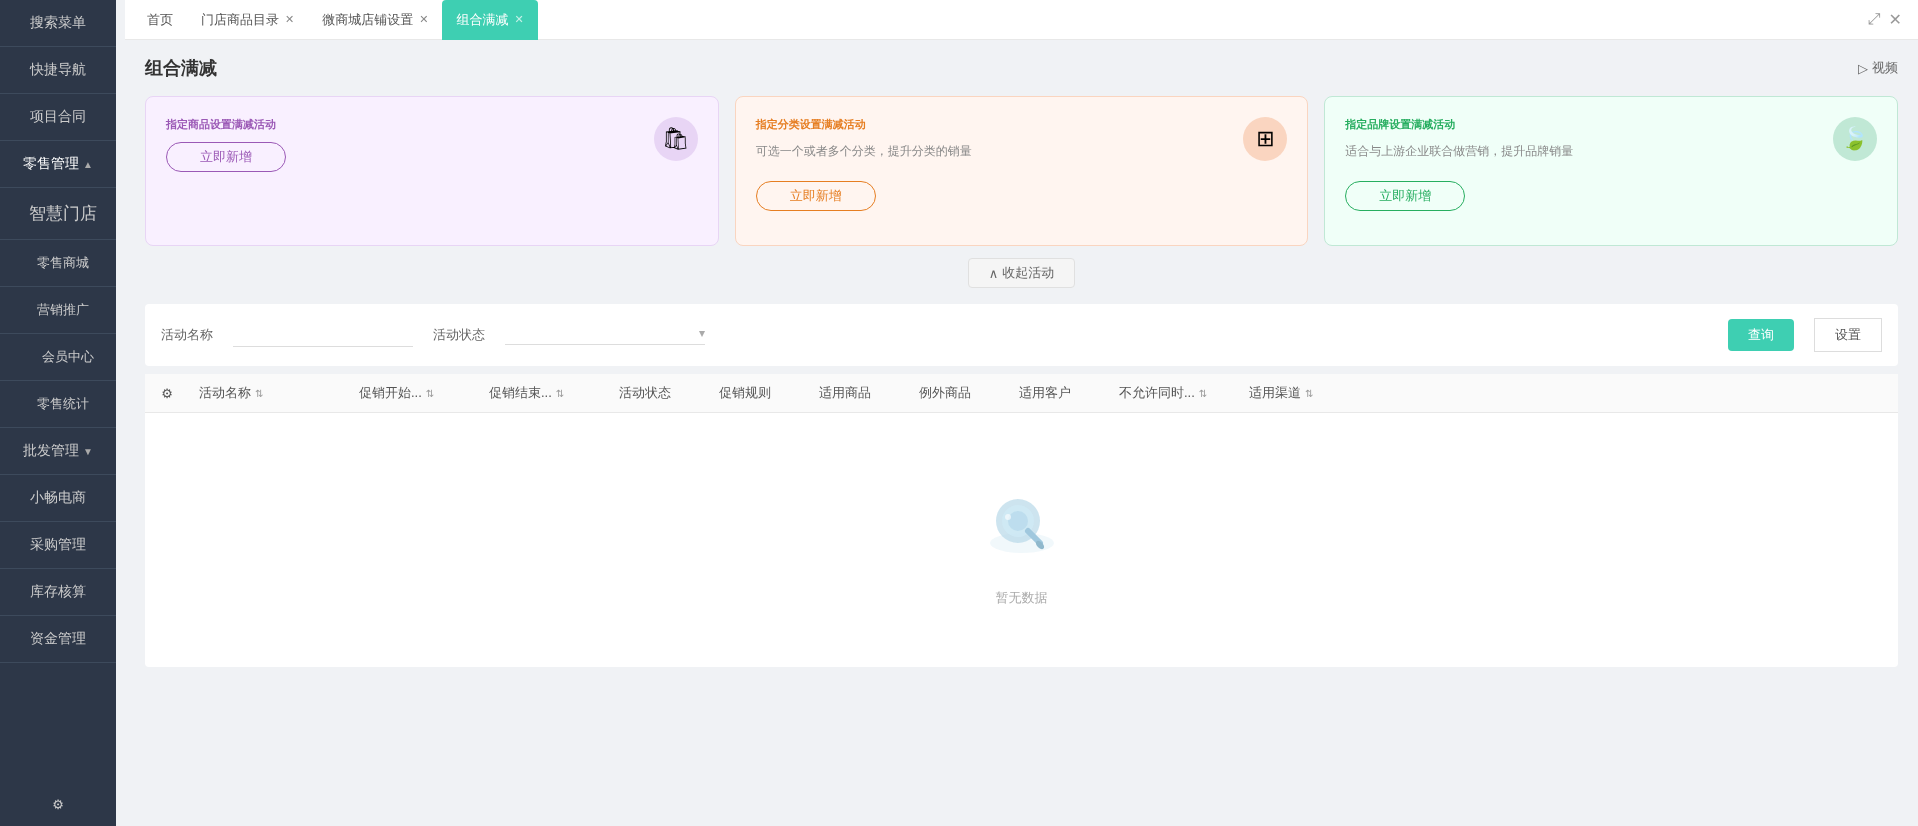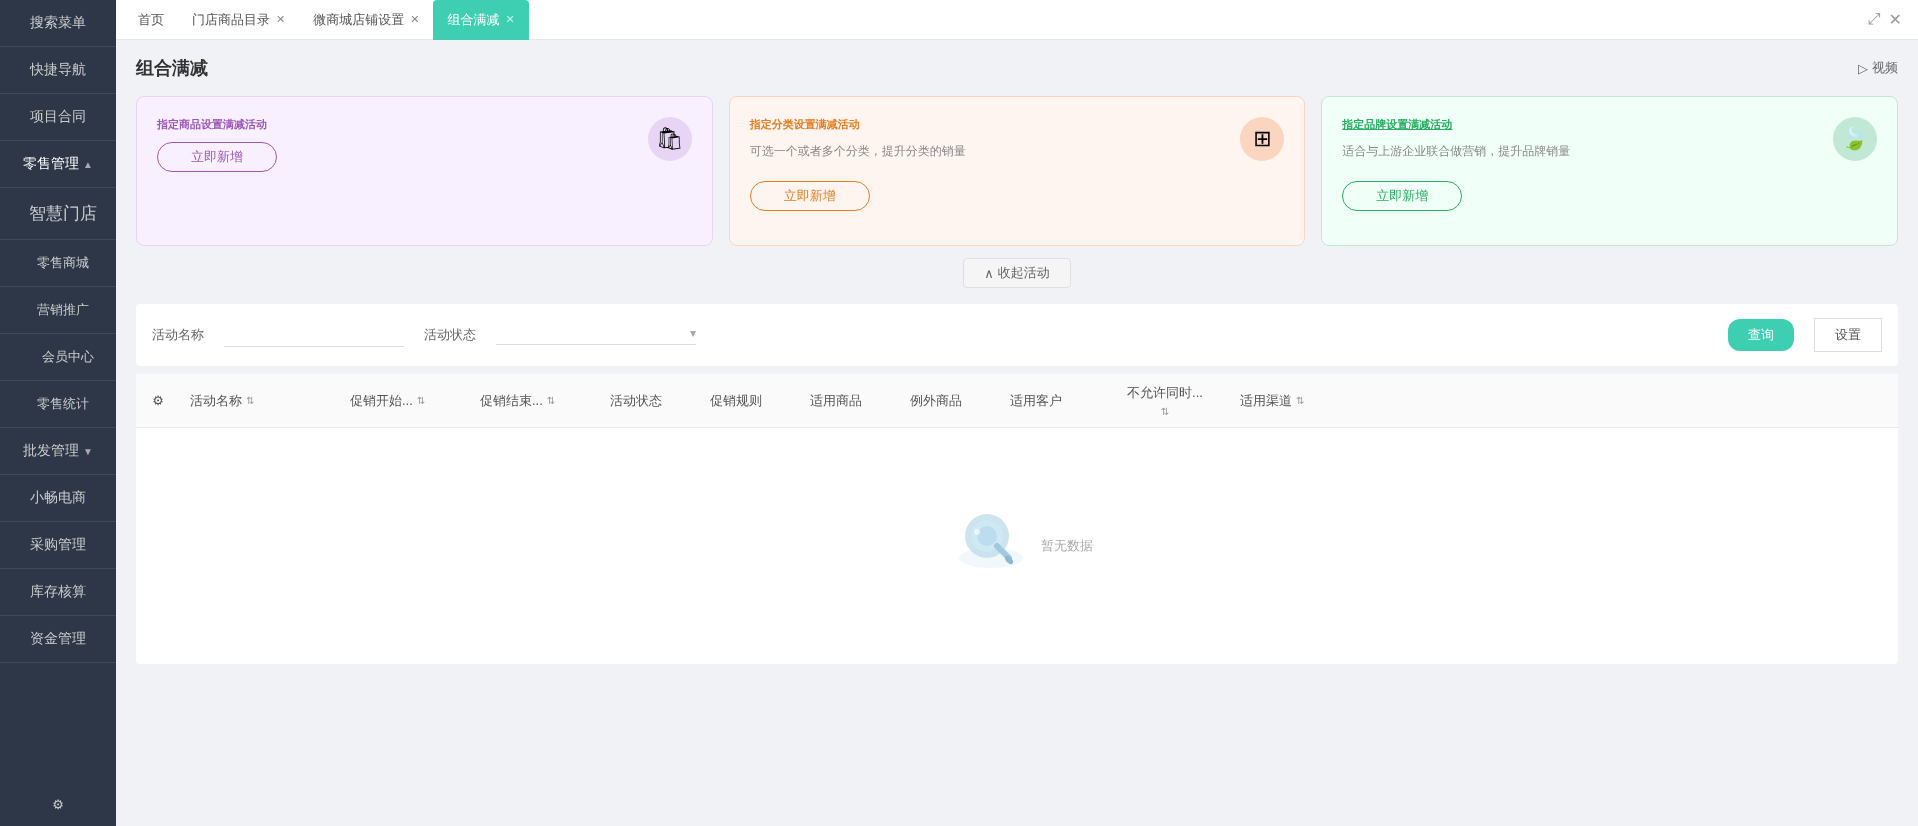--- a/index.html
+++ b/index.html
@@ -53,20 +53,21 @@
       cursor: pointer;
     }
 
     
     .main-area {
       flex: 1;
       display: flex;
       flex-direction: column;
       background: #fdba74;
       overflow: hidden;
+      margin-left: 9px;
     }
 
     
     .tab-bar {
       display: flex;
       align-items: center;
       background: #fff;
       border-bottom: 1px solid #e8e8e8;
       padding: 0 8px;
       height: 40px;
@@ -152,21 +153,21 @@
     .promo-card.orange { background: #fff5f0; border: 1px solid #fad5c0; }
     .promo-card.green { background: #f0fff8; border: 1px solid #c0e8d5; }
 
     .card-title {
       font-size: 11px;
       font-weight: bold;
       margin-bottom: 10px;
     }
     .promo-card.purple .card-title { color: #9b59b6; }
     .promo-card.orange .card-title { color: #e67e22; }
-    .promo-card.green .card-title { color: #27ae60; text-decoration: underline; }
+    .promo-card.green .card-title { color: #27ae60; }
 
     .card-desc {
       font-size: 12px;
       color: #888;
       margin-bottom: 20px;
       line-height: 1.6;
     }
     .card-icon {
       position: absolute;
       right: 20px;
@@ -251,21 +252,21 @@
     .filter-select-text {
       font-size: 13px;
       color: #aaa;
       flex: 1;
     }
     .filter-spacer { flex: 1; }
     .btn-query {
       background: #3ecfb2;
       color: #fff;
       border: none;
-      border-radius: 12px;
+      border-radius: 4px;
       padding: 7px 20px;
       font-size: 13px;
       cursor: pointer;
     }
     .btn-setting {
       background: #fff;
       color: #555;
       border: 1px solid #ddd;
       border-radius: 0;
       padding: 7px 20px;
@@ -300,28 +301,28 @@
     .th .sort-icon { font-size: 10px; color: #999; }
     .th-gear { width: 44px; justify-content: center; }
     .th-name { width: 160px; }
     .th-start { width: 130px; }
     .th-end { width: 130px; }
     .th-status { width: 100px; }
     .th-rule { width: 100px; }
     .th-goods { width: 100px; }
     .th-except { width: 100px; }
     .th-customer { width: 100px; }
-    .th-notallow { width: 130px; flex-direction: column; }
+    .th-notallow { width: 130px; }
     .th-channel { width: 100px; }
     .th-op { flex: 1; text-align: right; justify-content: flex-end; padding-right: 20px; }
 
     
     .empty-state {
       display: flex;
-      flex-direction: row;
+      flex-direction: column;
       align-items: center;
       justify-content: center;
       padding: 60px 20px;
       color: #aaa;
       font-size: 13px;
     }
     .empty-icon {
       width: 100px;
       height: 100px;
       margin-bottom: 16px;

